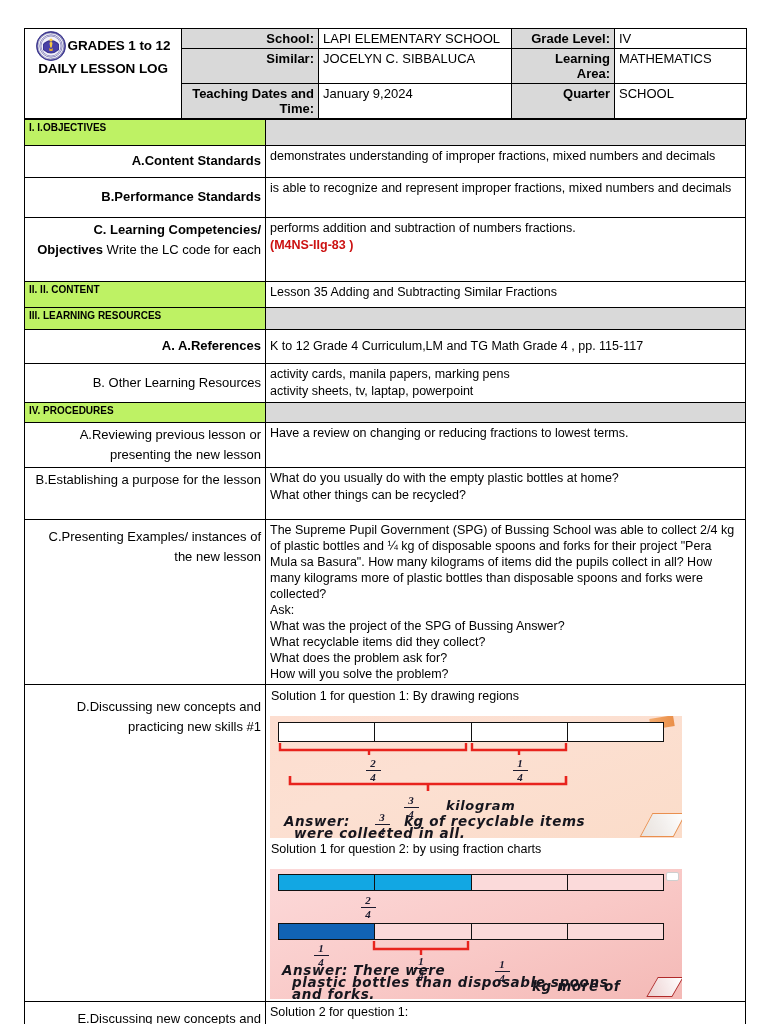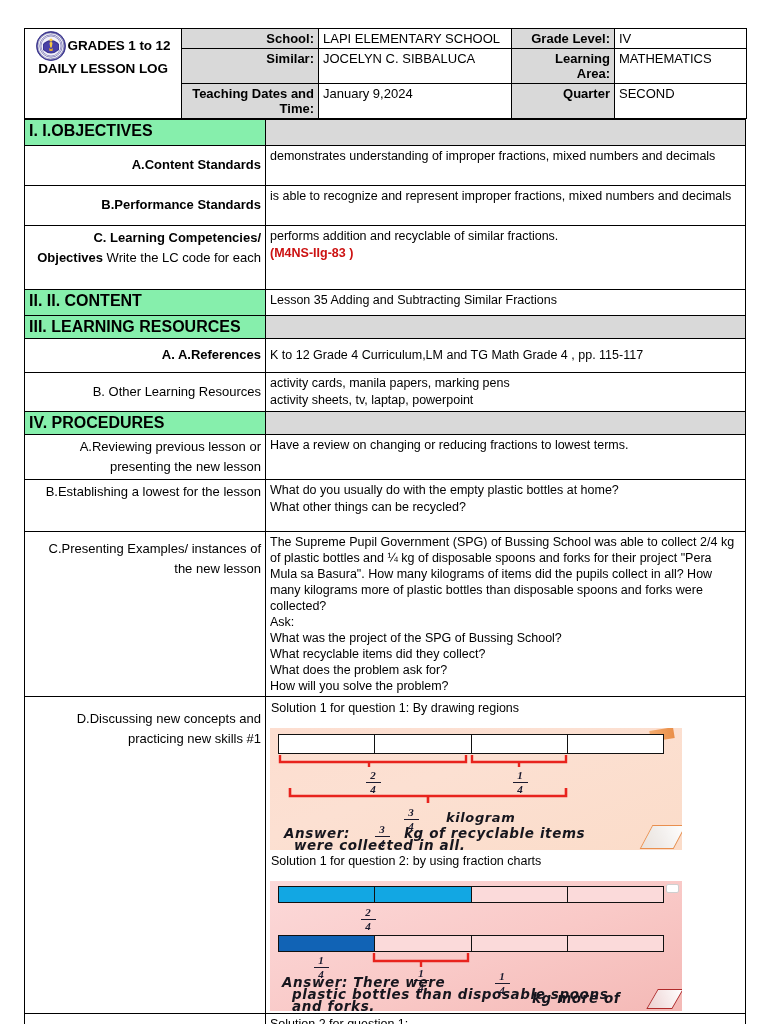--- a/index.html
+++ b/index.html
@@ -43,21 +43,21 @@
   .hdr-label2 {
     width: 103px; background: #d9d9d9; text-align: right;
     font-weight: bold; font-size: 13px; vertical-align: bottom;
     padding-right: 5px; padding-bottom: 1px;
   }
   .hdr-value2 { width: 132px; font-size: 13px; vertical-align: bottom;
     padding-left: 5px; padding-bottom: 1px; }
 
   
   .sect-head {
-    background: #86efac; font-weight: bold; font-size: 16px;
+    background: #bef264; font-weight: bold; font-size: 10px;
     padding: 3px 5px; vertical-align: middle;
   }
   .sect-head-blank { background: #d9d9d9; }
   .rowlabel {
     width: 241px; font-size: 13px; padding: 4px 5px 4px 5px;
     line-height: 1.55; vertical-align: middle; text-align: right;
   }
   .rowlabel.bold { font-weight: bold; }
   .rowlabel.mid { vertical-align: middle; }
   .rowcontent {
@@ -169,47 +169,47 @@
     <td class="hdr-label" style="height:34px">Similar:</td>
     <td class="hdr-value">JOCELYN C. SIBBALUCA</td>
     <td class="hdr-label2" style="vertical-align:top;text-align:right">Learning<br>Area:</td>
     <td class="hdr-value2">MATHEMATICS</td>
   </tr>
 
   <tr>
     <td class="hdr-label" style="height:32px;vertical-align:top;text-align:right">Teaching Dates and<br>Time:</td>
     <td class="hdr-value">January 9,2024</td>
     <td class="hdr-label2">Quarter</td>
-    <td class="hdr-value2">SECOND</td>
+    <td class="hdr-value2">SCHOOL</td>
   </tr>
 </tbody>
     </table>
 
 <table class="dll">
 
   <tbody>
         <tr>
     <td class="sect-head" style="width:241px;height:26px">I. I.OBJECTIVES</td>
     <td class="sect-head-blank"></td>
   </tr>
 
   <tr>
     <td class="rowlabel bold mid">A.Content Standards</td>
-    <td class="rowcontent" style="height:40px">demonstrates understanding of improper fractions, mixed numbers and decimals</td>
+    <td class="rowcontent" style="height:32px">demonstrates understanding of improper fractions, mixed numbers and decimals</td>
   </tr>
 
   <tr>
     <td class="rowlabel bold mid">B.Performance Standards</td>
     <td class="rowcontent" style="height:40px">is able to recognize and represent improper fractions, mixed numbers and decimals</td>
   </tr>
 
   <tr>
     <td class="rowlabel"><span style="font-weight:bold">C. Learning Competencies/ Objectives</span><span> Write the LC code for each</span></td>
     <td class="rowcontent" style="height:64px">
-      <div>performs addition and recyclable of similar fractions.</div>
+      <div>performs addition and subtraction of numbers fractions.</div>
       <div class="lc-code">(M4NS-IIg-83 )</div>
     </td>
   </tr>
 
   <tr>
     <td class="sect-head" style="height:26px">II. II. CONTENT</td>
     <td class="rowcontent">Lesson 35 Adding and Subtracting  Similar Fractions</td>
   </tr>
 
   <tr>
@@ -234,33 +234,33 @@
     <td class="sect-head" style="height:20px">IV. PROCEDURES</td>
     <td class="sect-head-blank"></td>
   </tr>
 
   <tr>
     <td class="rowlabel" style="height:38px">A.Reviewing previous lesson or presenting the new lesson</td>
     <td class="rowcontent">Have a review on changing or reducing fractions to lowest terms.</td>
   </tr>
 
   <tr>
-    <td class="rowlabel" style="height:52px">B.Establishing a lowest for the lesson</td>
+    <td class="rowlabel" style="height:52px">B.Establishing a purpose for the lesson</td>
     <td class="rowcontent">
       <div>What do you usually do with the empty plastic bottles at home?</div>
       <div>What other things can be recycled?</div>
     </td>
   </tr>
 
   <tr>
     <td class="rowlabel" style="height:130px;vertical-align:top;padding-top:7px">C.Presenting Examples/ instances of the new lesson</td>
     <td class="rowcontent tight">
       <div>The Supreme Pupil Government (SPG) of Bussing School was able to collect 2/4 kg of plastic bottles and ¼ kg of disposable spoons and forks for their project "Pera Mula sa Basura". How many kilograms of items did the pupils collect in all? How many kilograms more of plastic bottles than disposable spoons and forks were collected?</div>
       <div>Ask:</div>
-      <div>What was the project of the SPG of Bussing School?</div>
+      <div>What was the project of the SPG of Bussing Answer?</div>
       <div>What recyclable items did they collect?</div>
       <div>What does the problem ask for?</div>
       <div>How will you solve the problem?</div>
     </td>
   </tr>
 
   <tr>
     <td class="rowlabel" style="height:285px;vertical-align:top;padding-top:12px">D.Discussing new concepts and practicing new skills #1</td>
     <td class="rowcontent">
 

